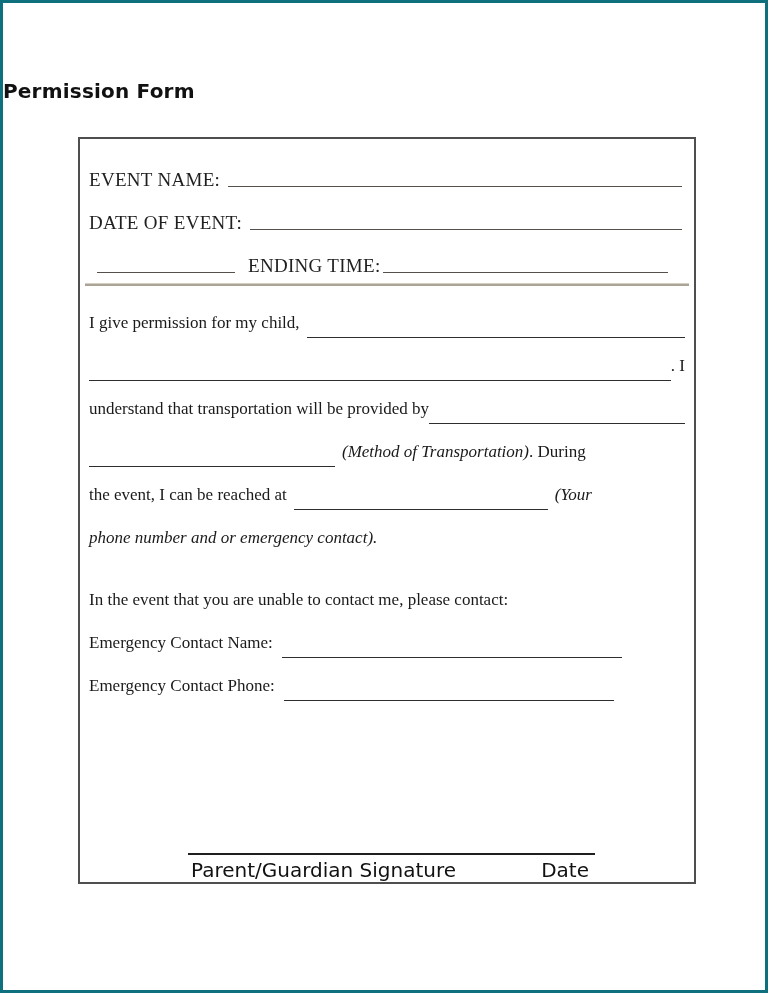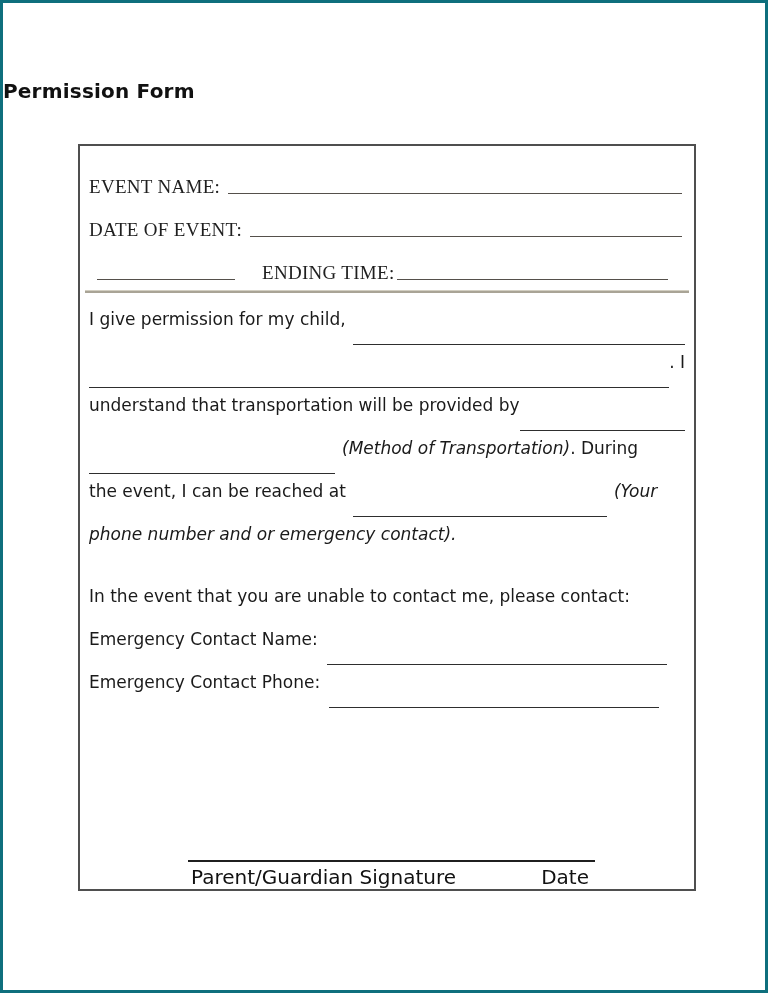--- a/index.html
+++ b/index.html
@@ -21,21 +21,21 @@
     width: 100%;
     text-align: left;
     font-size: 20px;
     font-weight: bold;
     letter-spacing: 0.2px;
     color: #111;
   }
   .form-box {
     position: absolute;
     left: 75px;
-    top: 141px;
+    top: 134px;
     width: 618px;
     height: 747px;
     box-sizing: border-box;
     border: 2px solid #4f4f4f;
     background: #fff;
   }
   
   .top-fields {
     padding: 10px 10px 0 9px;
     font-family: "Liberation Serif", serif;
@@ -45,32 +45,32 @@
   }
   .frow { display: flex; align-items: flex-end; height: 43px; }
   .frow .lbl { white-space: pre; padding-bottom: 1px; }
   .rule {
     border-bottom: 1px solid #55504b;
     margin-bottom: 5px;
     height: 0;
   }
   .rule.grow { flex: 1 1 auto; margin-left: 8px; margin-right: 2px; }
   .rule.bt { width: 138px; margin-left: 8px; }
-  .frow .lbl.ending { margin-left: 27px; }
+  .frow .lbl.ending { margin-left: 13px; }
   .rule.et { flex: 1 1 auto; margin-left: 2px; margin-right: 16px; }
   
   .divider {
     margin: 5px 5px 0 5px;
     height: 2px;
     background: #a9a496;
     border-top: 1px solid #d2cec1;
   }
   
   .body-text { padding: 0 9px; font-size: 17px; }
-  .bline { display: flex; align-items: flex-start; height: 43px; }
+  .bline { display: flex; align-items: center; height: 43px; font-family: Liberation Serif, serif; }
   .bline.first { margin-top: 16px; }
   .bline span { white-space: pre; padding-bottom: 2px; }
   .it { font-style: italic; }
   .bl {
     border-bottom: 1px solid #2e2e2e;
     margin-bottom: 7px;
     height: 0;
     align-self: flex-end;
   }
   .bl.grow { flex: 1 1 auto; }

